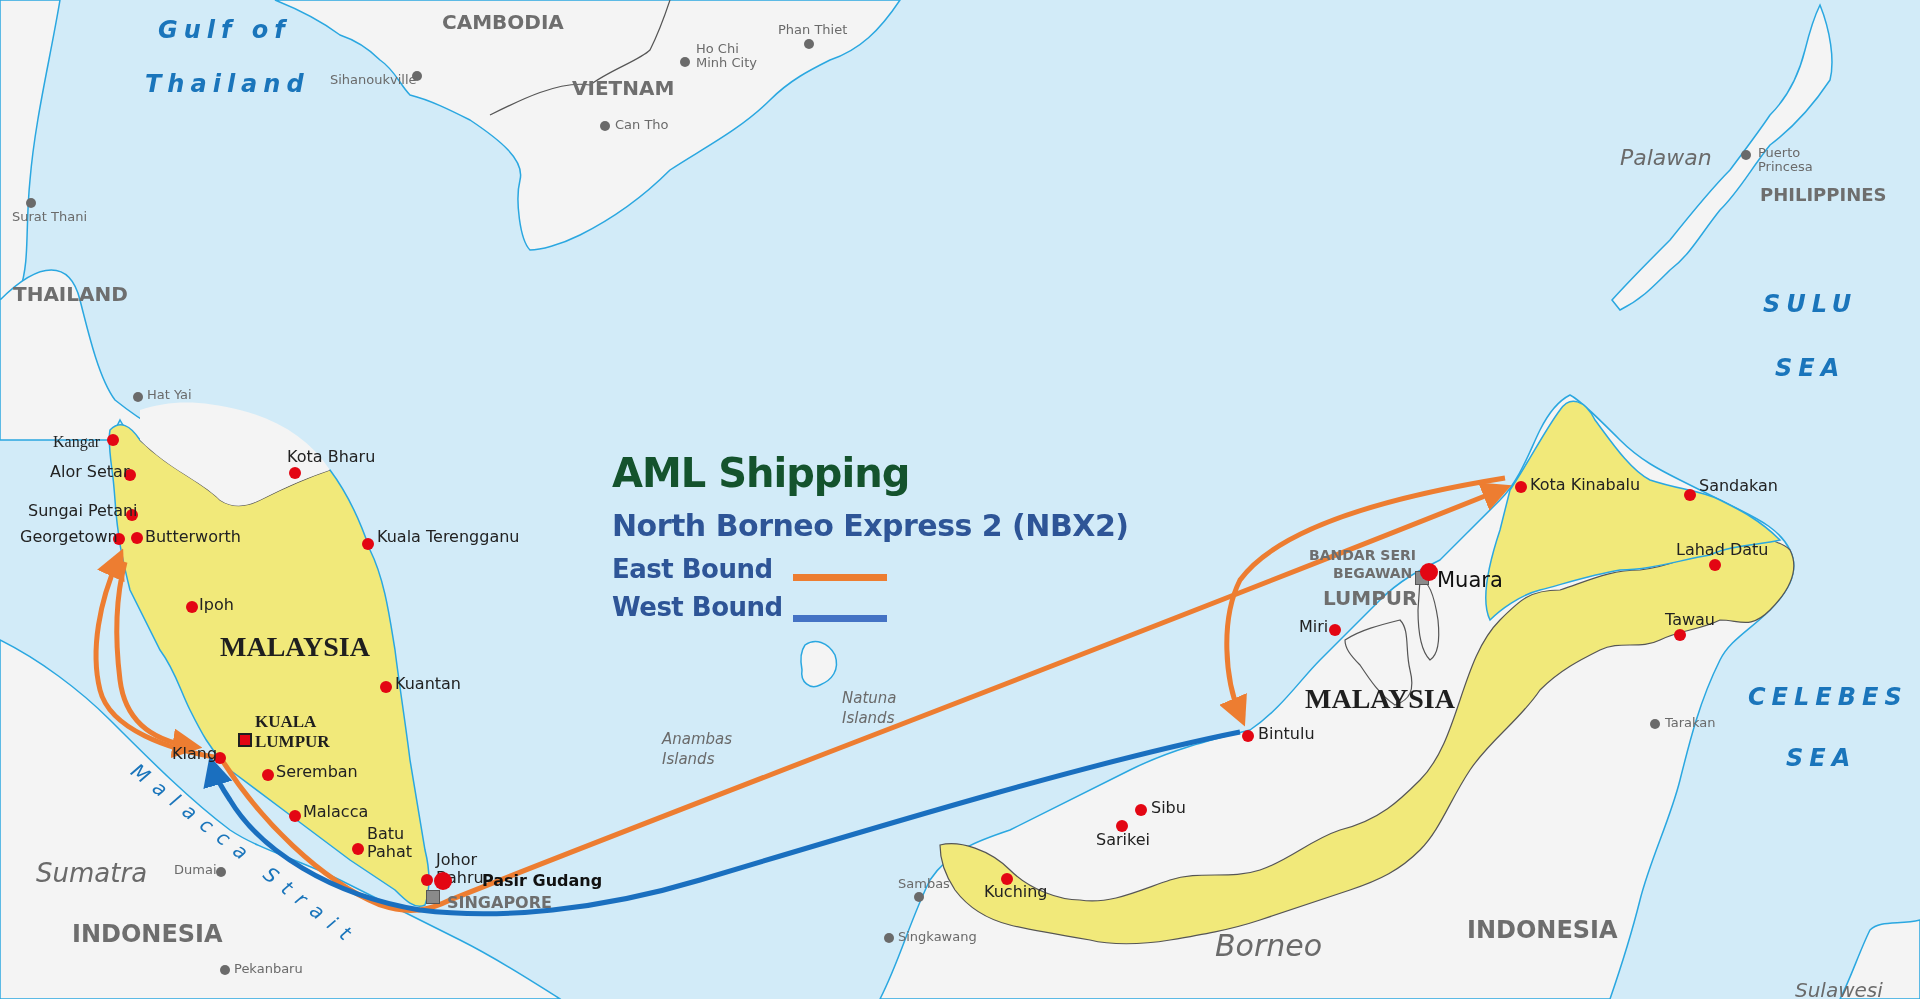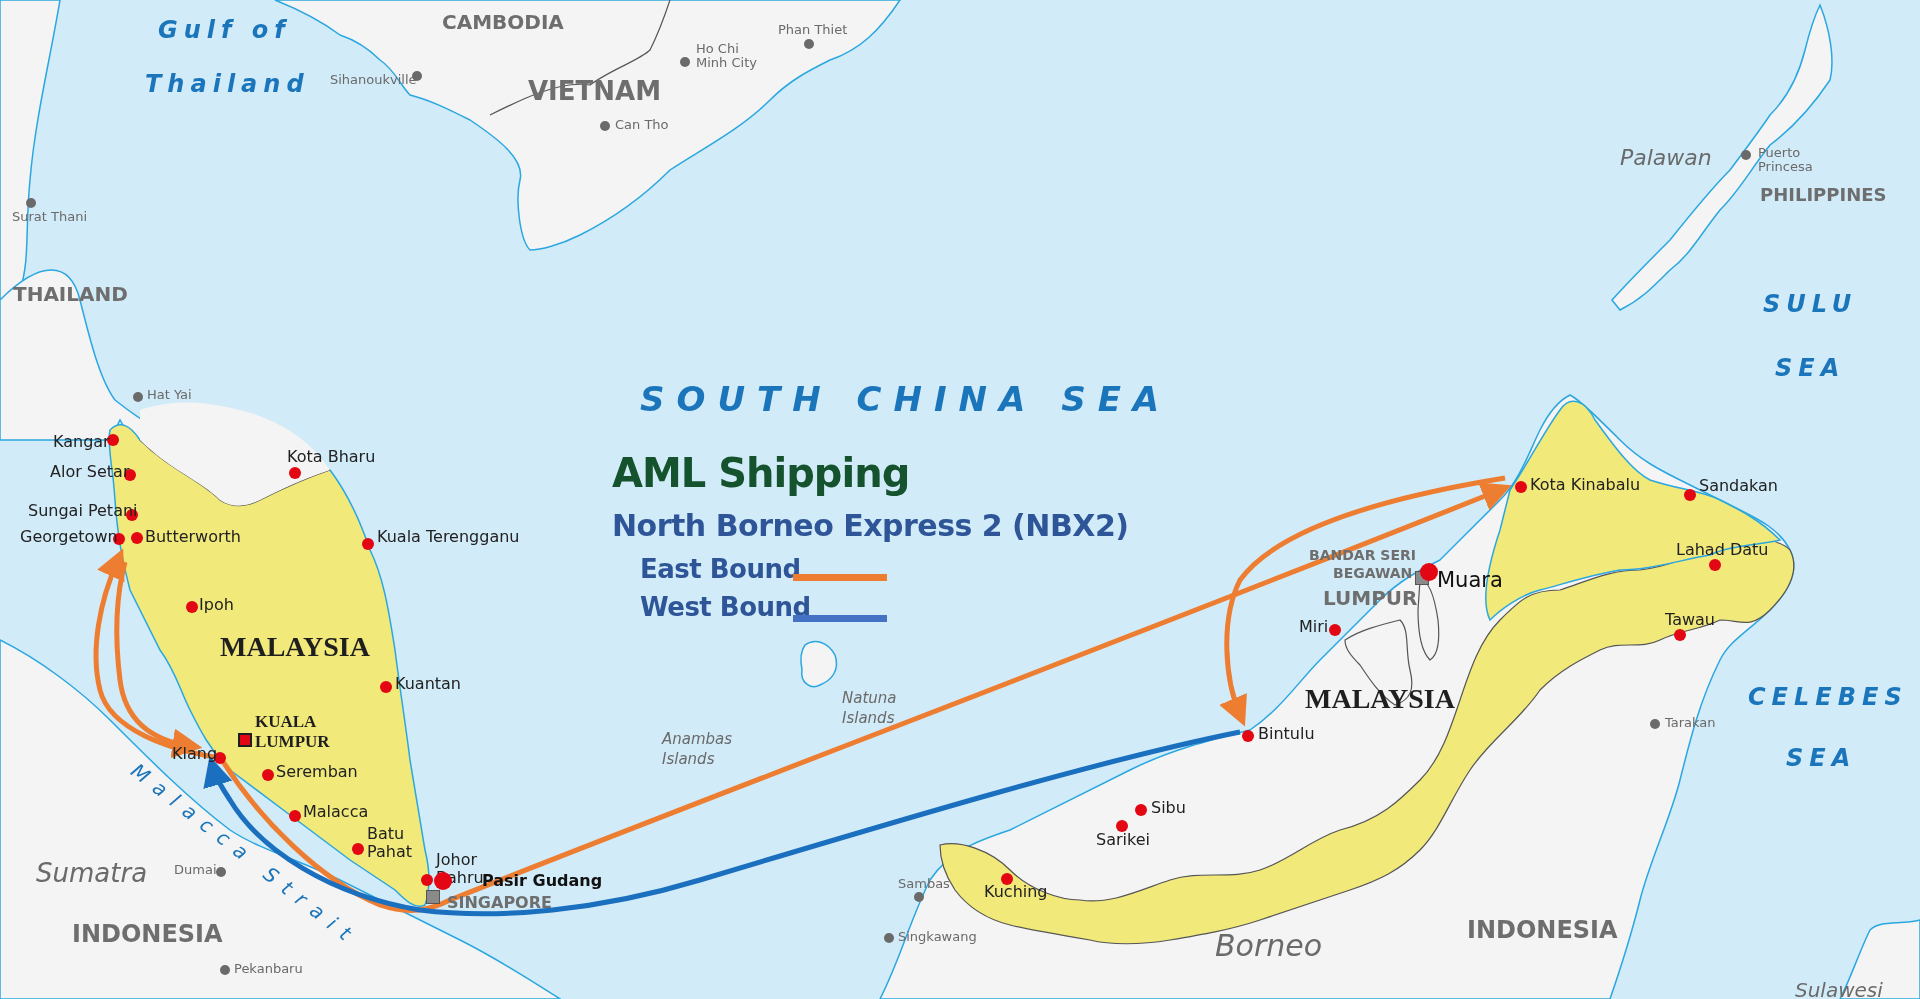--- a/index.html
+++ b/index.html
@@ -13,21 +13,21 @@
   .city { color: #222; font-size: 16px; font-family: "DejaVu Sans", sans-serif; }
   .city-grey { color: #6a6a6a; font-size: 13px; font-family: "DejaVu Sans", sans-serif; }
   .region { color: #6a6a6a; font-style: italic; font-family: "DejaVu Sans", sans-serif; }
   .dot { position: absolute; width: 12px; height: 12px; border-radius: 50%; background: #e30613; }
   .dot-big { width: 18px; height: 18px; }
   .gdot { position: absolute; width: 10px; height: 10px; border-radius: 50%; background: #6a6a6a; }
   .sq { position: absolute; width: 12px; height: 12px; background: #8a8a8a; border: 1px solid #555; }
   .capital { position: absolute; width: 10px; height: 10px; background: #e30613; border: 2px solid #1f1f1f; }
   .legend-title { color: #14532d; font-weight: bold; font-size: 40px; font-family: "DejaVu Sans", sans-serif; letter-spacing: -1px; }
   .legend-sub { color: #2e5597; font-weight: bold; font-size: 30px; font-family: "DejaVu Sans", sans-serif; letter-spacing: -0.5px; }
-  .legend-item { color: #2e5597; font-weight: bold; font-size: 26px; font-family: "DejaVu Sans", sans-serif; letter-spacing: -0.5px; margin-left: 28px; }
+  .legend-item { color: #2e5597; font-weight: bold; font-size: 26px; font-family: "DejaVu Sans", sans-serif; letter-spacing: -0.5px; }
   .legend-swatch { position: absolute; height: 7px; width: 94px; }
 </style>
 </head>
 <body>
 
 <div id="map">
 
   <svg width="1920" height="999" viewBox="0 0 1920 999">
     <defs>
       <marker id="arrowOrange" markerWidth="6" markerHeight="6" refX="3.5" refY="3" orient="auto" markerUnits="strokeWidth">
@@ -72,29 +72,28 @@
     <path d="M222,760 C260,820 320,880 380,905 C410,915 430,910 450,900" fill="none" stroke="#ed7d31" stroke-width="5"></path>
     <path d="M450,900 C700,800 1100,650 1500,490" fill="none" stroke="#ed7d31" stroke-width="5" marker-end="url(#arrowOrange)"></path>
 
     <path d="M1505,478 C1400,495 1280,525 1240,580 C1220,620 1225,680 1240,715" fill="none" stroke="#ed7d31" stroke-width="5" marker-end="url(#arrowOrange)"></path>
 
     <path d="M1240,732 C1100,760 900,820 700,880 C600,910 500,920 420,910 C330,895 260,850 230,800 C220,785 215,775 213,768" fill="none" stroke="#1a6fbf" stroke-width="5" marker-end="url(#arrowBlue)"></path>
   </svg>
 
   <div class="lbl sea" style="left:158px;top:18px;font-size:24px;">Gulf of</div>
   <div class="lbl sea" style="left:145px;top:72px;font-size:24px;">Thailand</div>
-  <div class="lbl sea" style="left:640px;top:382px;font-size:34px;letter-spacing:12px;">SOUTH CHINA SEA</div>
   <div class="lbl sea" style="left:1763px;top:292px;font-size:24px;">SULU</div>
   <div class="lbl sea" style="left:1775px;top:356px;font-size:24px;">SEA</div>
   <div class="lbl sea" style="left:1748px;top:685px;font-size:24px;">CELEBES</div>
   <div class="lbl sea" style="left:1786px;top:746px;font-size:24px;">SEA</div>
   <div class="lbl sea" style="left:140px;top:760px;font-size:20px;letter-spacing:10px;transform:rotate(38deg);transform-origin:left top;font-weight:normal;">Malacca Strait</div>
 
   <div class="lbl country" style="left:442px;top:12px;font-size:20px;">CAMBODIA</div>
-  <div class="lbl country" style="left:528px;top:78px;font-size:26px;">VIETNAM</div>
+  <div class="lbl country" style="left:572px;top:78px;font-size:20px;">VIETNAM</div>
   <div class="lbl country" style="left:13px;top:284px;font-size:20px;">THAILAND</div>
   <div class="lbl country-my" style="left:220px;top:632px;font-size:28px;">MALAYSIA</div>
   <div class="lbl country-my" style="left:1305px;top:684px;font-size:28px;">MALAYSIA</div>
   <div class="lbl country" style="left:1323px;top:588px;font-size:20px;">LUMPUR</div>
   <div class="lbl country" style="left:1760px;top:186px;font-size:18px;">PHILIPPINES</div>
   <div class="lbl country" style="left:72px;top:922px;font-size:24px;">INDONESIA</div>
   <div class="lbl country" style="left:1467px;top:918px;font-size:24px;">INDONESIA</div>
   <div class="lbl country" style="left:447px;top:895px;font-size:16px;">SINGAPORE</div>
 
   <div class="lbl region" style="left:36px;top:860px;font-size:26px;">Sumatra</div>
@@ -108,21 +107,21 @@
 
   <div class="capital" style="left:238px;top:733px;"></div>
   <div class="lbl country-my" style="left:255px;top:713px;font-size:17px;">KUALA</div>
   <div class="lbl country-my" style="left:255px;top:733px;font-size:17px;">LUMPUR</div>
   <div class="lbl country" style="left:1309px;top:548px;font-size:14px;">BANDAR SERI</div>
   <div class="lbl country" style="left:1333px;top:566px;font-size:14px;">BEGAWAN</div>
   <div class="sq" style="left:1415px;top:571px;"></div>
   <div class="sq" style="left:426px;top:890px;"></div>
 
   <div class="dot" style="left:107px;top:434px;"></div>
-  <div class="lbl city" style="left:53px;top:434px;">Kangar</div>
+  <div class="lbl city" style="left:53px;top:434px;font-family:Liberation Serif, serif;">Kangar</div>
   <div class="dot" style="left:124px;top:469px;"></div>
   <div class="lbl city" style="left:50px;top:464px;">Alor Setar</div>
   <div class="dot" style="left:126px;top:509px;"></div>
   <div class="lbl city" style="left:28px;top:503px;">Sungai Petani</div>
   <div class="dot" style="left:113px;top:533px;"></div>
   <div class="lbl city" style="left:20px;top:529px;">Georgetown</div>
   <div class="dot" style="left:131px;top:532px;"></div>
   <div class="lbl city" style="left:145px;top:529px;">Butterworth</div>
   <div class="dot" style="left:186px;top:601px;"></div>
   <div class="lbl city" style="left:199px;top:597px;">Ipoh</div>

